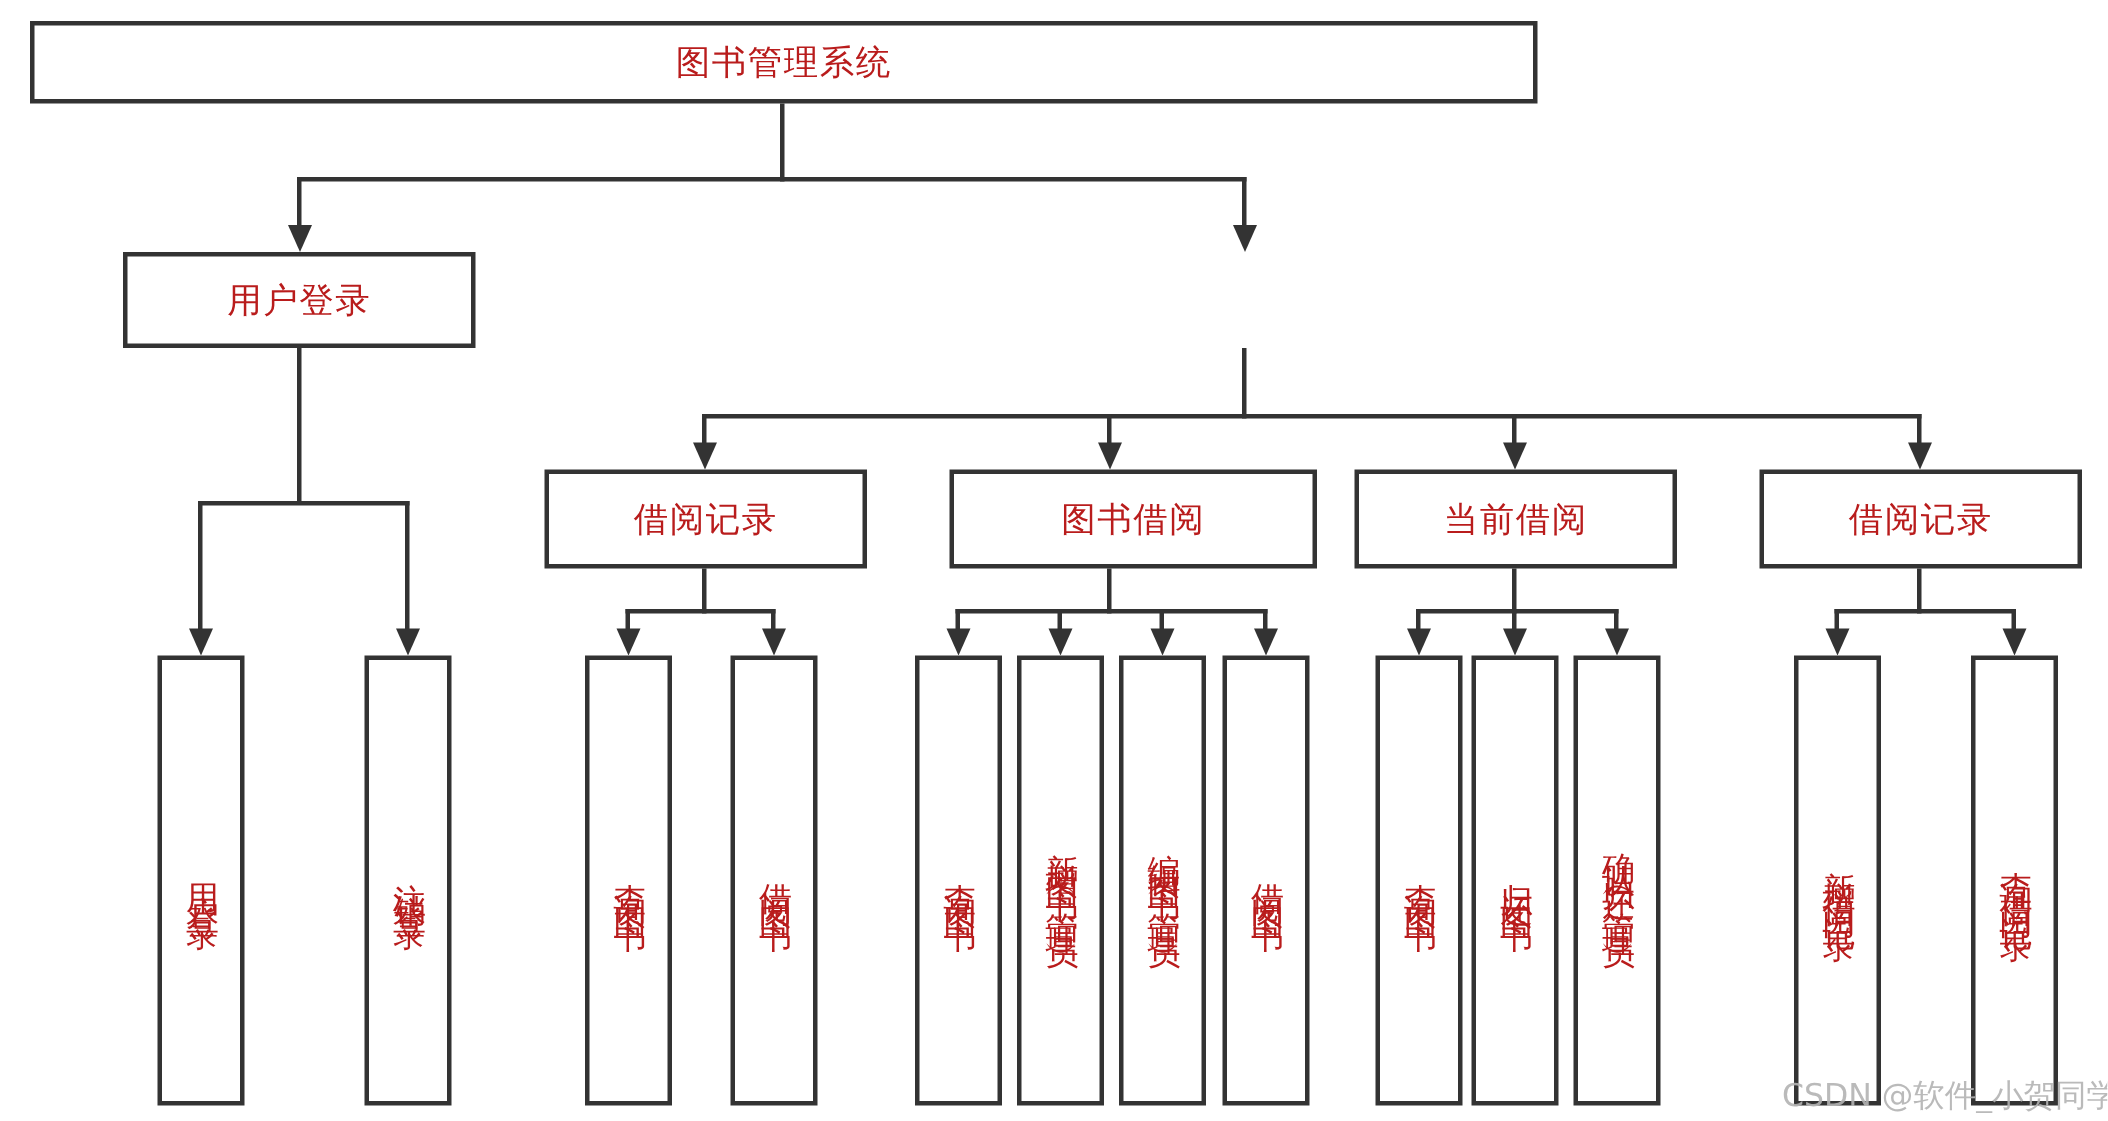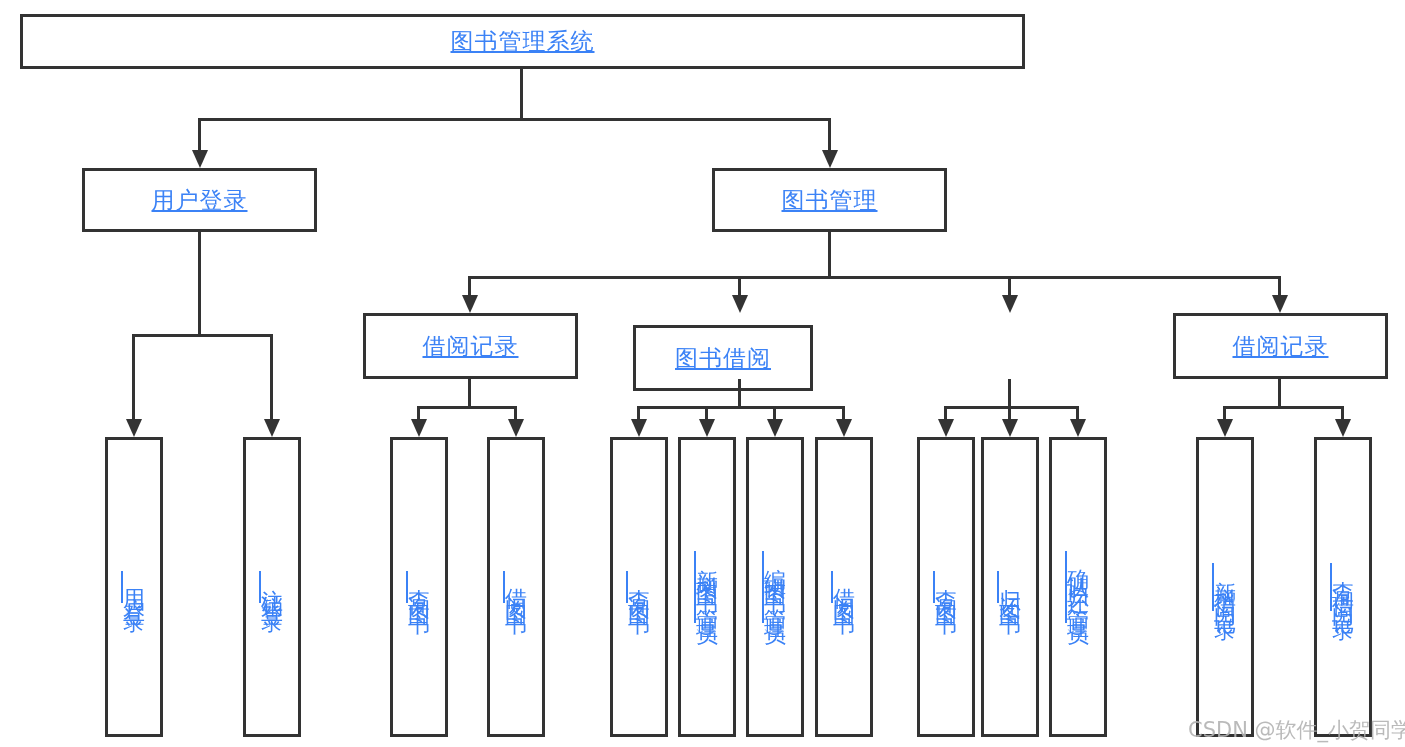--- a/index.html
+++ b/index.html
@@ -7,22 +7,21 @@
   #canvas{position:relative;width:1405px;height:747px;background:#ffffff;overflow:hidden;}
 
   .node{
     position:absolute;
     box-sizing:border-box;
     border:3px solid #333333;
     background:#ffffff;
     display:flex;
     align-items:center;
     justify-content:center;
-    color:#3b82f6;
-    text-decoration:underline;
+    color:#b91c1c;
   }
   .hnode{font-size:23px;letter-spacing:1px;}
   .vnode{font-size:22px;}
   .vnode span{
     writing-mode:vertical-rl;
     text-orientation:mixed;
     letter-spacing:8px;
     line-height:1;
   }
   .line{position:absolute;background:#333333;}
@@ -57,23 +56,20 @@
   <div class="line v" style="left:520px;top:69px;height:52px;"></div>
   <div class="line h" style="left:198px;top:118px;width:633px;"></div>
   <div class="line v" style="left:198px;top:118px;height:34px;"></div>
   <div class="arrow" style="left:192px;top:150px;"></div>
   <div class="line v" style="left:828px;top:118px;height:34px;"></div>
   <div class="arrow" style="left:822px;top:150px;"></div>
 
   <div class="node hnode" style="left:82px;top:168px;width:235px;height:64px;">
     <span>用户登录</span>
   </div>
-  <div class="node hnode" style="left:712px;top:168px;width:235px;height:64px;">
-    <span>图书管理</span>
-  </div>
 
   <div class="line v" style="left:198px;top:232px;height:104px;"></div>
   <div class="line h" style="left:132px;top:334px;width:141px;"></div>
   <div class="line v" style="left:132px;top:334px;height:87px;"></div>
   <div class="arrow" style="left:126px;top:419px;"></div>
   <div class="line v" style="left:270px;top:334px;height:87px;"></div>
   <div class="arrow" style="left:264px;top:419px;"></div>
 
   <div class="line v" style="left:828px;top:232px;height:47px;"></div>
   <div class="line h" style="left:468px;top:276px;width:813px;"></div>
@@ -82,22 +78,25 @@
   <div class="line v" style="left:738px;top:276px;height:21px;"></div>
   <div class="arrow" style="left:732px;top:295px;"></div>
   <div class="line v" style="left:1008px;top:276px;height:21px;"></div>
   <div class="arrow" style="left:1002px;top:295px;"></div>
   <div class="line v" style="left:1278px;top:276px;height:21px;"></div>
   <div class="arrow" style="left:1272px;top:295px;"></div>
 
   <div class="node hnode" style="left:363px;top:313px;width:215px;height:66px;">
     <span>借阅记录</span>
   </div>
-  <div class="node hnode" style="left:633px;top:325px;width:180px;height:66px;">
+  <div class="node hnode" style="left:633px;top:313px;width:245px;height:66px;">
     <span>图书借阅</span>
+  </div>
+  <div class="node hnode" style="left:903px;top:313px;width:215px;height:66px;">
+    <span>当前借阅</span>
   </div>
   <div class="node hnode" style="left:1173px;top:313px;width:215px;height:66px;">
     <span>借阅记录</span>
   </div>
 
   <div class="line v" style="left:468px;top:379px;height:30px;"></div>
   <div class="line v" style="left:738px;top:379px;height:30px;"></div>
   <div class="line v" style="left:1008px;top:379px;height:30px;"></div>
   <div class="line v" style="left:1278px;top:379px;height:30px;"></div>
 

